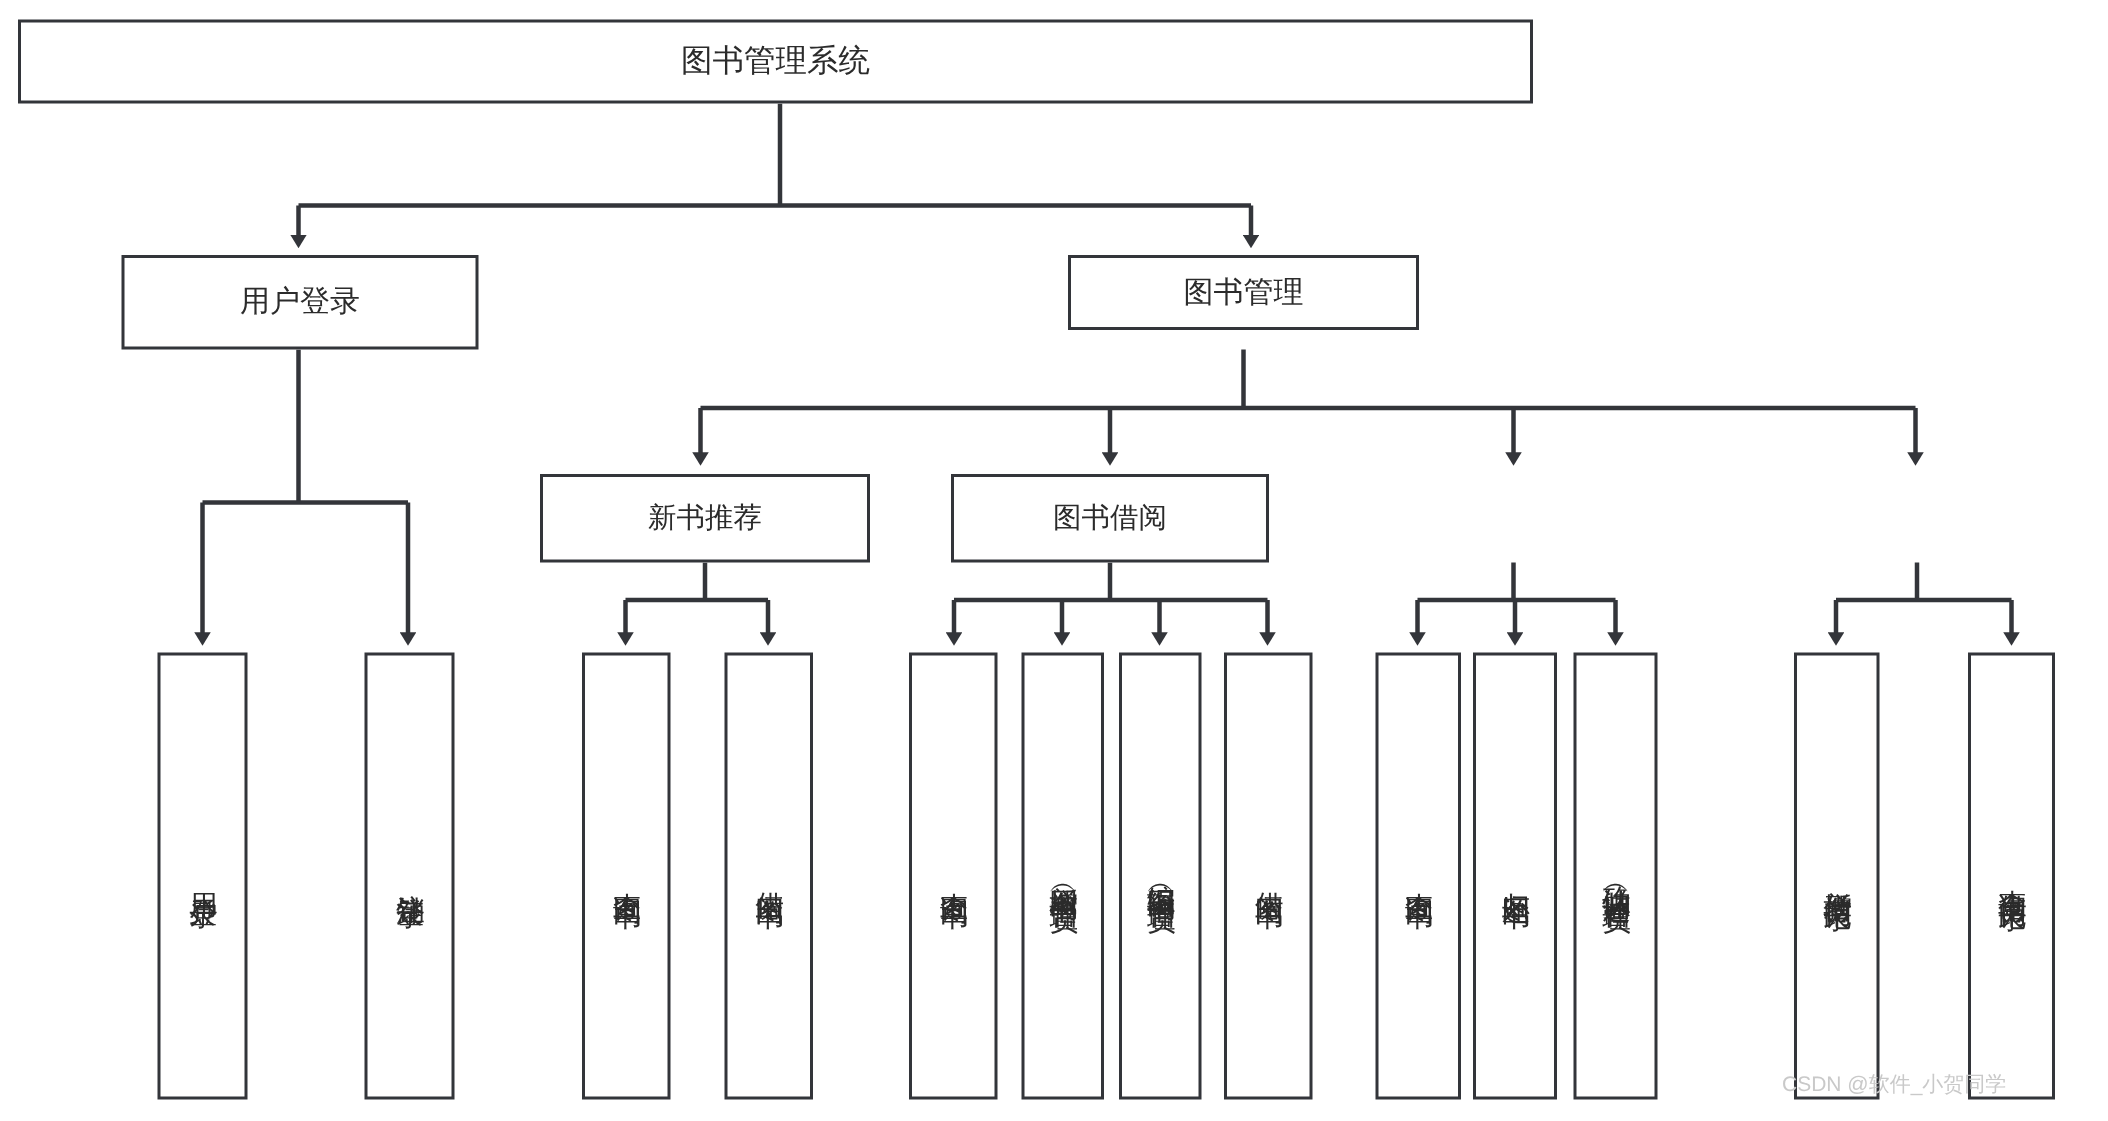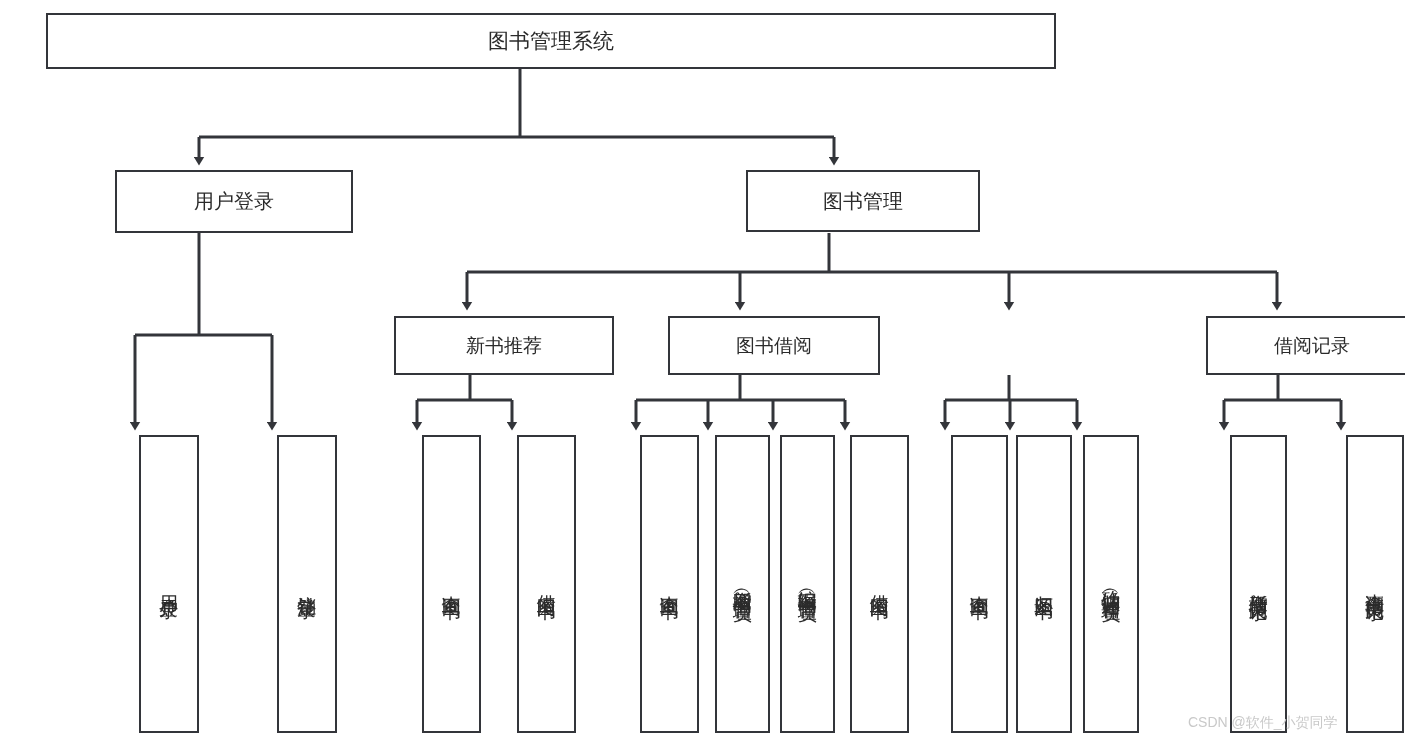--- a/index.html
+++ b/index.html
@@ -28,21 +28,20 @@
   .node {
     position: absolute;
     box-sizing: border-box;
     background: #ffffff;
     border: 2px solid #33353a;
     display: flex;
     align-items: center;
     justify-content: center;
     color: #2b2b2b;
     z-index: 2;
-    margin-left: 34px;
   }
   .node .lbl {
     display: block;
     text-align: center;
     line-height: 1.12;
     white-space: nowrap;
   }
   .node.horiz .lbl {
     writing-mode: horizontal-tb;
   }
@@ -121,32 +120,29 @@
     </g>
   </svg>
 
   <div class="node horiz" id="node-root" style="left: 12px; top: 13px; width: 1010px; height: 56px;">
     <span class="lbl">图书管理系统</span>
   </div>
 
   <div class="node horiz lvl1" style="left: 81px; top: 170px; width: 238px; height: 63px;">
     <span class="lbl">用户登录</span>
   </div>
-  <div class="node horiz lvl1" style="left: 712px; top: 170px; width: 234px; height: 62px;">
+  <div class="node horiz lvl1" style="left: 712px; top: 170px; width: 234px; height: 50px;">
     <span class="lbl">图书管理</span>
   </div>
 
   <div class="node horiz lvl2" style="left: 360px; top: 316px; width: 220px; height: 59px; align-items: center;">
     <span class="lbl">新书推荐</span>
   </div>
   <div class="node horiz lvl2" style="left: 634px; top: 316px; width: 212px; height: 59px;">
     <span class="lbl">图书借阅</span>
-  </div>
-  <div class="node horiz lvl2" style="left: 1172px; top: 316px; width: 212px; height: 59px;">
-    <span class="lbl">借阅记录</span>
   </div>
 
   <div class="node vert leaf" style="left: 105px; top: 435px; width: 60px; height: 298px;">
     <span class="lbl">用户登录</span>
   </div>
   <div class="node vert leaf" style="left: 243px; top: 435px; width: 60px; height: 298px;">
     <span class="lbl">注销登录</span>
   </div>
   <div class="node vert leaf" style="left: 388px; top: 435px; width: 59px; height: 298px;">
     <span class="lbl">查询图书</span>

